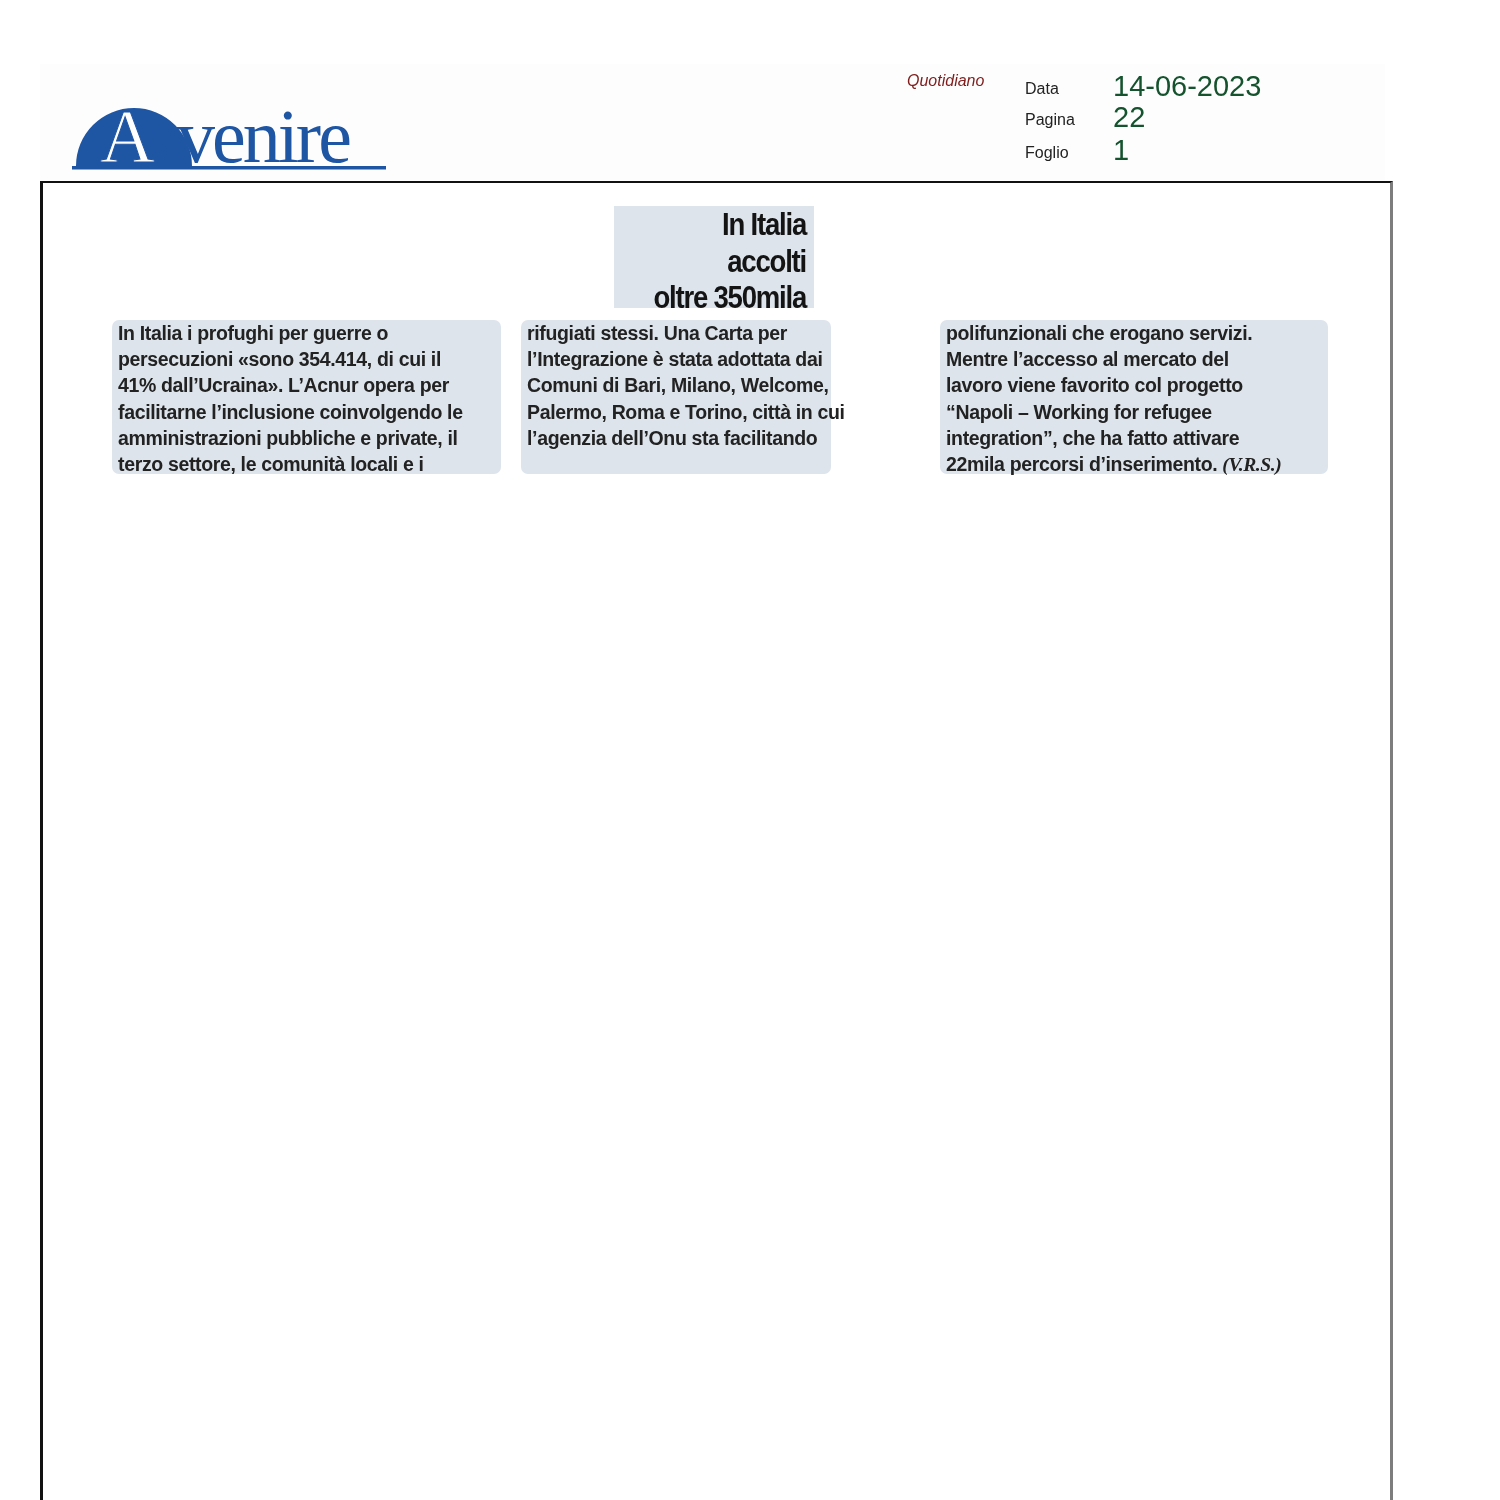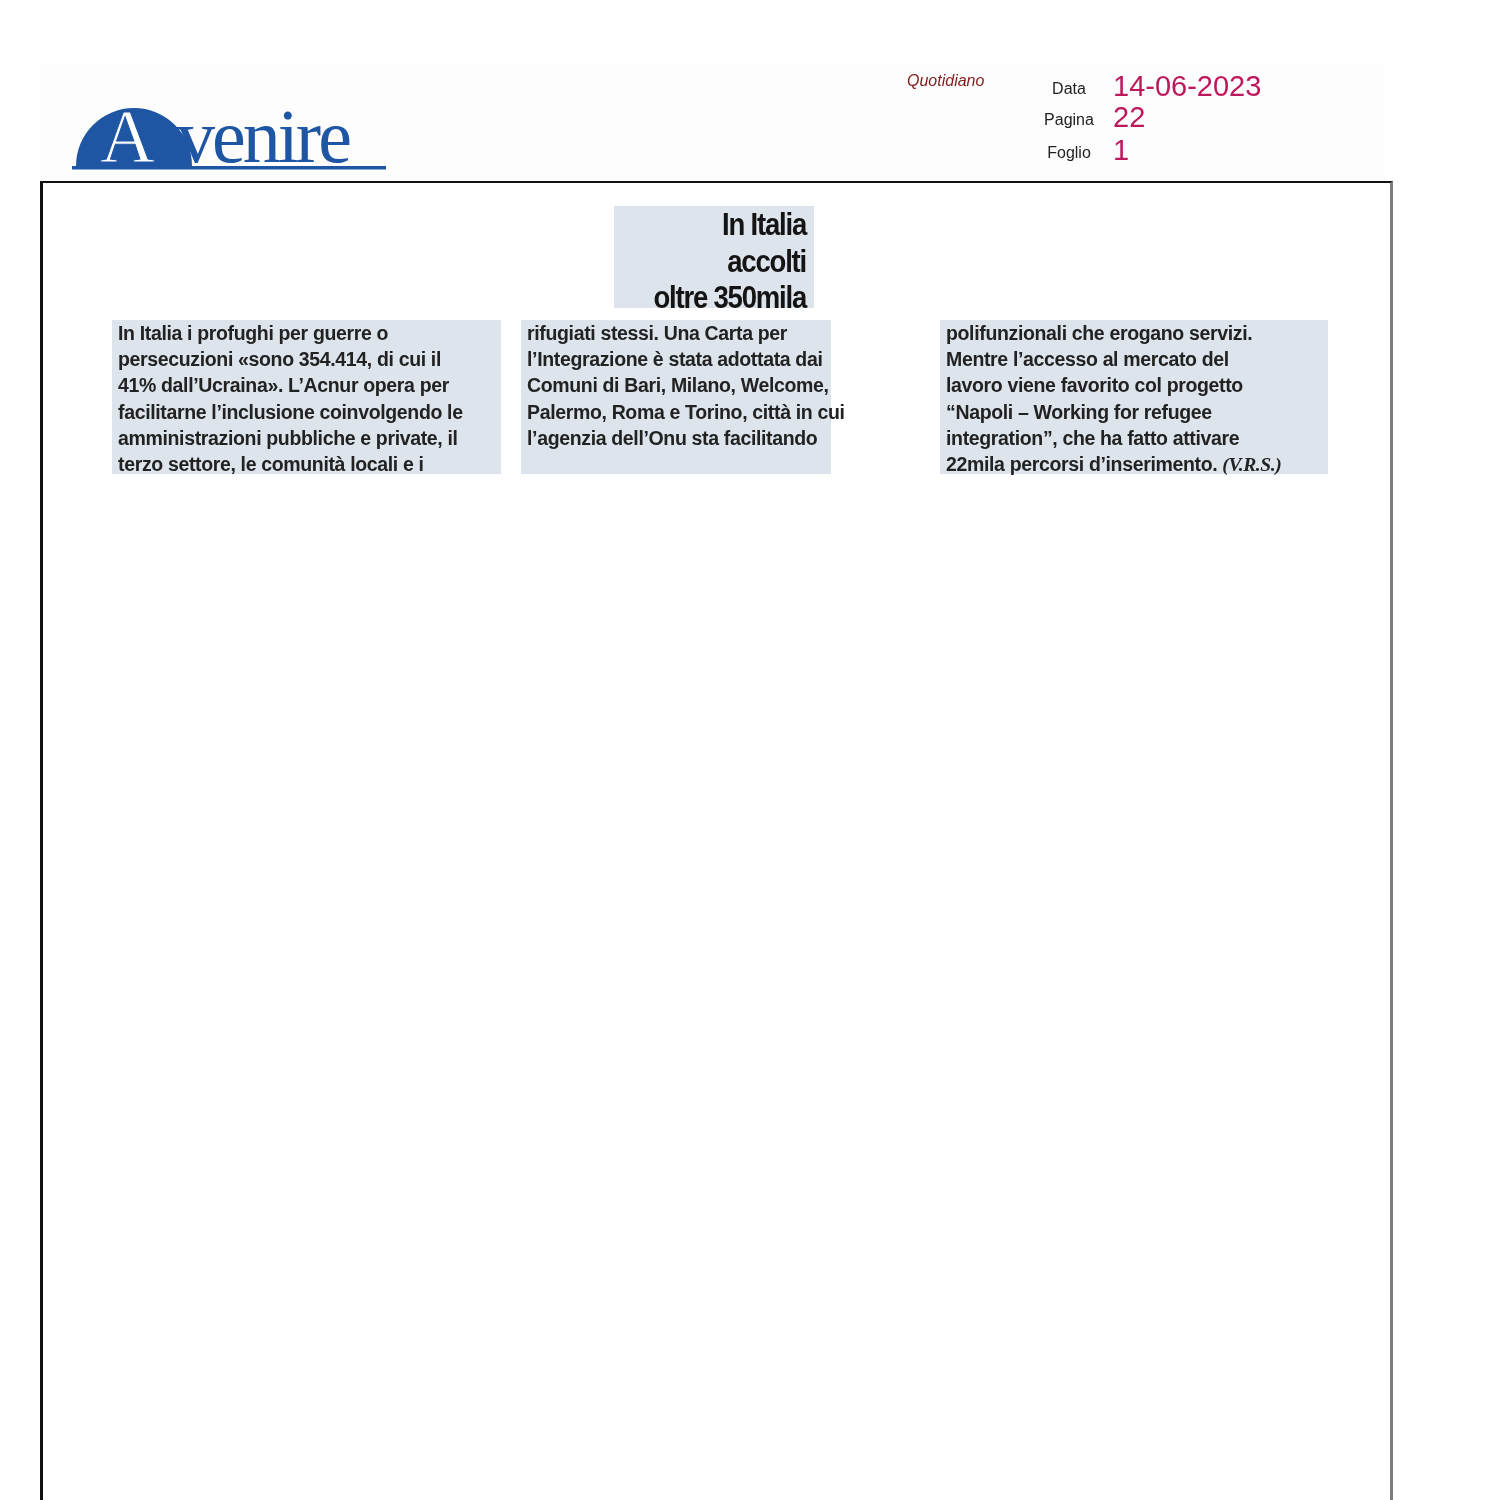--- a/index.html
+++ b/index.html
@@ -11,40 +11,40 @@
     position: absolute; left: 40px; top: 64px; width: 1345px; height: 116px;
     background: #fdfdfd;
   }
   .logo {
     position: absolute; left: 72px; top: 78px; width: 314px; height: 94px;
   }
   .logo svg { display: block; }
   .meta-type {
     position: absolute; left: 907px; top: 72px; font-size: 16px; color: #7f1d1d; font-style: italic;
   }
-  .meta-row { position: absolute; left: 1025px; display: flex; align-items: baseline; text-align: center; }
+  .meta-row { position: absolute; left: 1025px; display: flex; align-items: baseline; }
   .meta-label { width: 88px; font-size: 16px; color: #222; }
-  .meta-value { font-size: 29px; color: #be185d; line-height: 1; }
+  .meta-value { font-size: 29px; color: #14532d; line-height: 1; }
   .frame {
     position: absolute; left: 40px; top: 181px; width: 1353px; height: 1330px;
     border-top: 2px solid #111; border-left: 3px solid #111; border-right: 3px solid #7d7d7d;
     box-sizing: border-box;
   }
   .headline {
     position: absolute; left: 614px; top: 206px; width: 200px; height: 102px;
     background: #dde4ec; text-align: right; box-sizing: border-box; padding-right: 8px;
   }
   .headline span {
     display: block; font-family: "Liberation Sans", sans-serif; font-weight: bold;
     font-size: 32px; line-height: 36.5px; letter-spacing: -1.4px; color: #141414;
     transform: scaleX(0.86); transform-origin: right center;
   }
   .col {
     position: absolute; top: 320px; height: 154px; background: #dde4ec;
-    box-sizing: border-box; padding: 0 6px;
+    box-sizing: border-box; padding: 0 6px; border-radius: 7px;
   }
   .col p {
     margin: 0; font-weight: bold; font-size: 19.5px; line-height: 26.2px;
     color: #222; white-space: nowrap; letter-spacing: -0.35px;
   }
   .col1 { left: 112px; width: 389px; }
   .col2 { left: 521px; width: 310px; }
   .col3 { left: 928px; width: 388px; margin-left: 12px; }
   .sig { font-family: "Liberation Serif", serif; font-style: italic; font-weight: bold; }
 </style>

